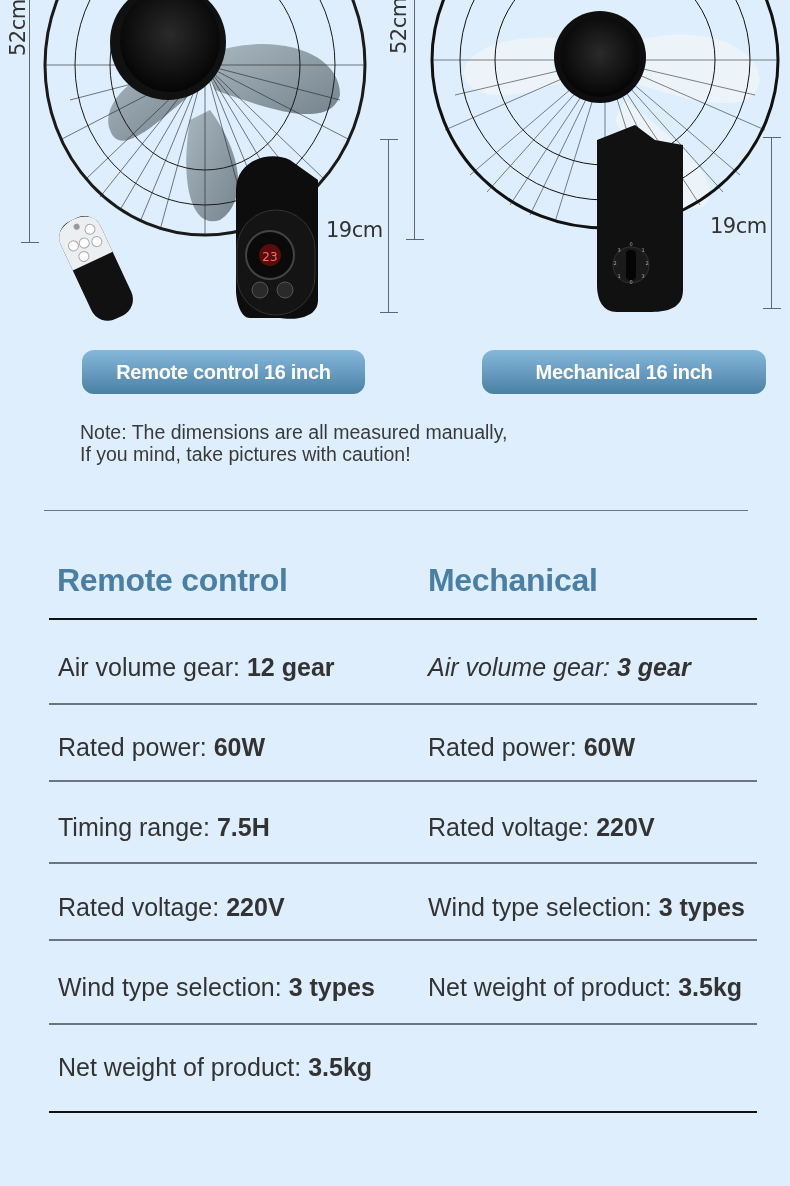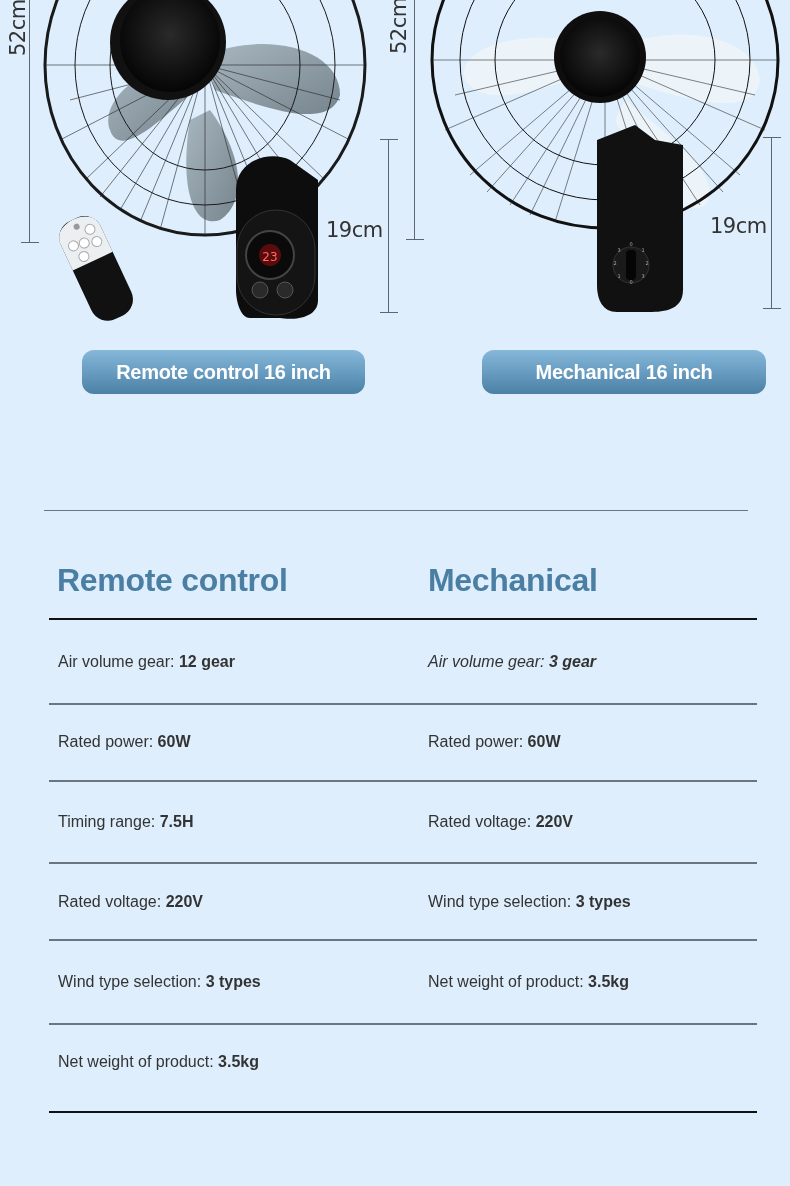--- a/index.html
+++ b/index.html
@@ -25,21 +25,21 @@
     letter-spacing: -0.3px; border: none; cursor: pointer;
   }
 
   .note { position: absolute; left: 80px; top: 421px; font-size: 19.5px; line-height: 22px; color: #3a3a3a; font-family: "Liberation Sans", sans-serif; }
   .note div { white-space: nowrap; }
 
   .rule { position: absolute; height: 1px; }
 
   .col-head { position: absolute; top: 562px; font-size: 32px; font-weight: bold; color: #4a7ea3; letter-spacing: -0.3px; }
 
-  .spec { position: absolute; font-size: 16px; color: #333; white-space: nowrap; }
+  .spec { position: absolute; font-size: 25px; color: #333; white-space: nowrap; }
   .spec b { font-weight: bold; }
 </style>
 </head>
 <body>
 
 <div class="dim-v" style="left:29px; top:0; height:243px;"></div>
 <div class="dim-cap" style="left:21px; top:242px;"></div>
 <div class="dim-label rot" style="left:6px; top:56px;">52cm</div>
 
 <div class="fan-wrap" style="left:40px; top:0; width:330px; height:330px;">
@@ -183,20 +183,22 @@
 
 <div class="dim-v" style="left:771px; top:137px; height:172px;"></div>
 <div class="dim-cap" style="left:763px; top:137px;"></div>
 <div class="dim-cap" style="left:763px; top:308px;"></div>
 <div class="dim-label" style="left:710px; top:214px;">19cm</div>
 
 <button class="model-btn" style="left:82px; top:350px; width:283px;">Remote control 16 inch</button>
 <button class="model-btn" style="left:482px; top:350px; width:284px;">Mechanical 16 inch</button>
 
 <div class="note">
+  <div>Note: The dimensions are all measured manually,</div>
+  <div>If you mind, take pictures with caution!</div>
 </div>
 <div class="rule" style="left:44px; top:510px; width:704px; background:#6b7580;"></div>
 
 <div class="col-head" style="left:57px;">Remote control</div>
 <div class="col-head" style="left:428px;">Mechanical</div>
 
 <div class="rule" style="left:49px; top:618px; width:708px; height:2px; background:#111;"></div>
 <div class="rule" style="left:49px; top:703px; width:708px; height:2px; background:#6b7580;"></div>
 <div class="rule" style="left:49px; top:780px; width:708px; height:2px; background:#6b7580;"></div>
 <div class="rule" style="left:49px; top:862px; width:708px; height:2px; background:#6b7580;"></div>

